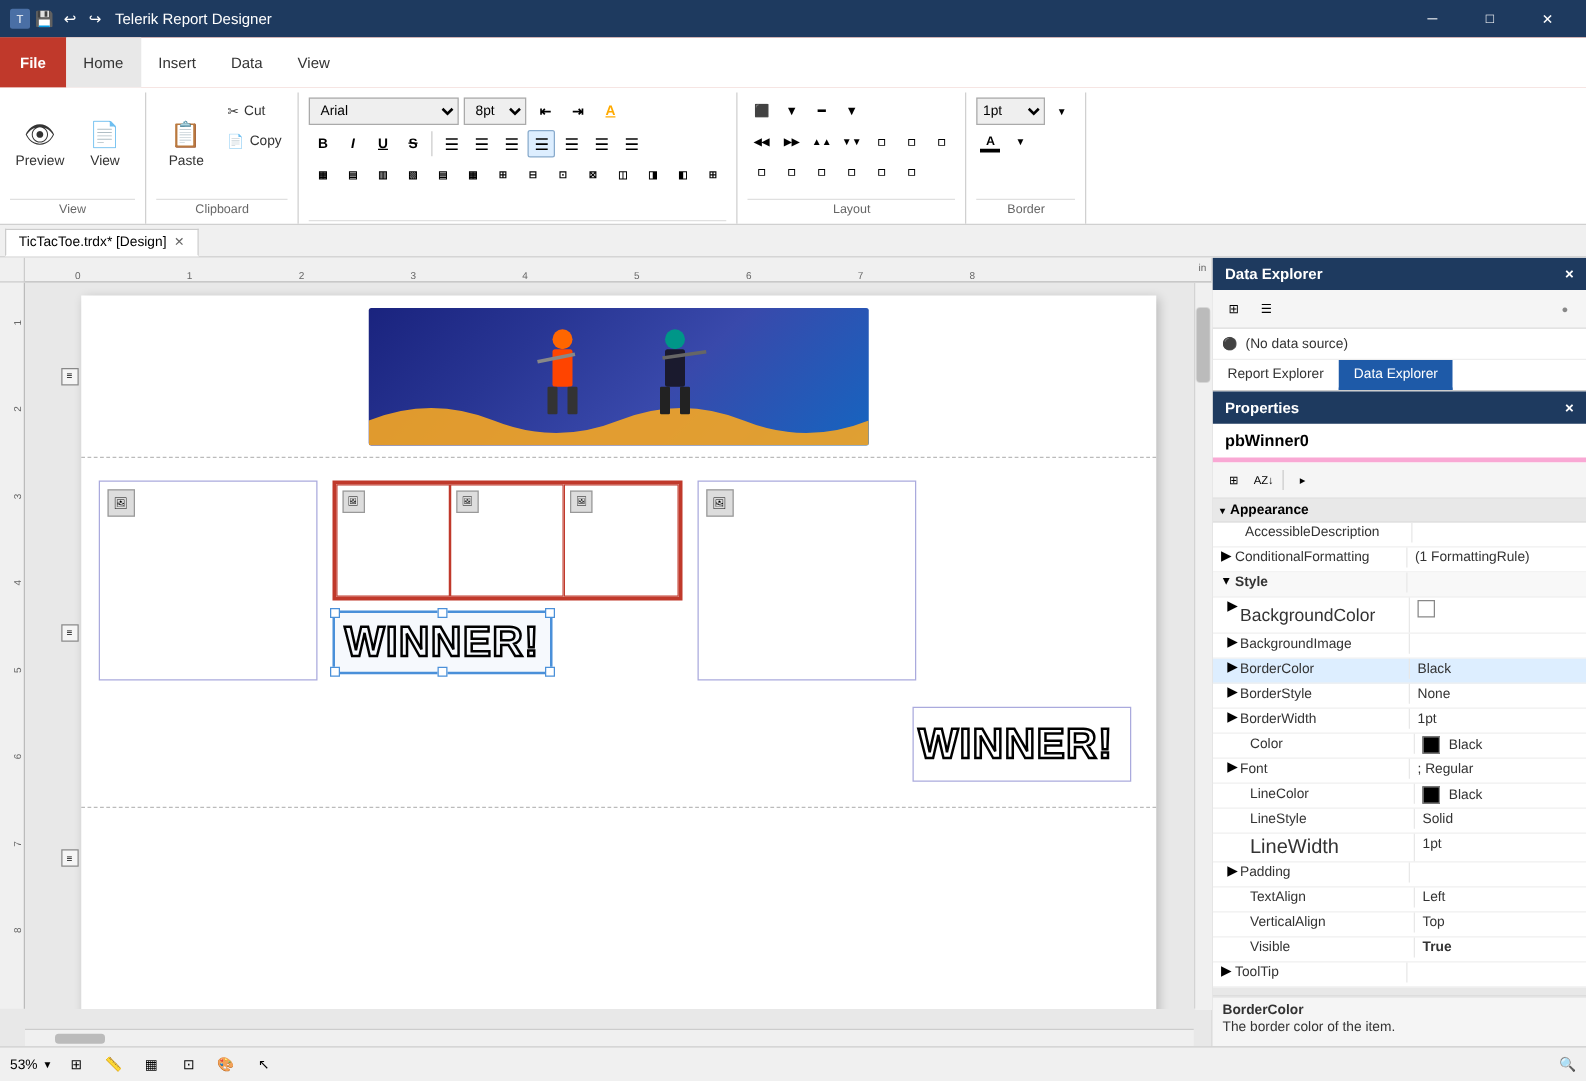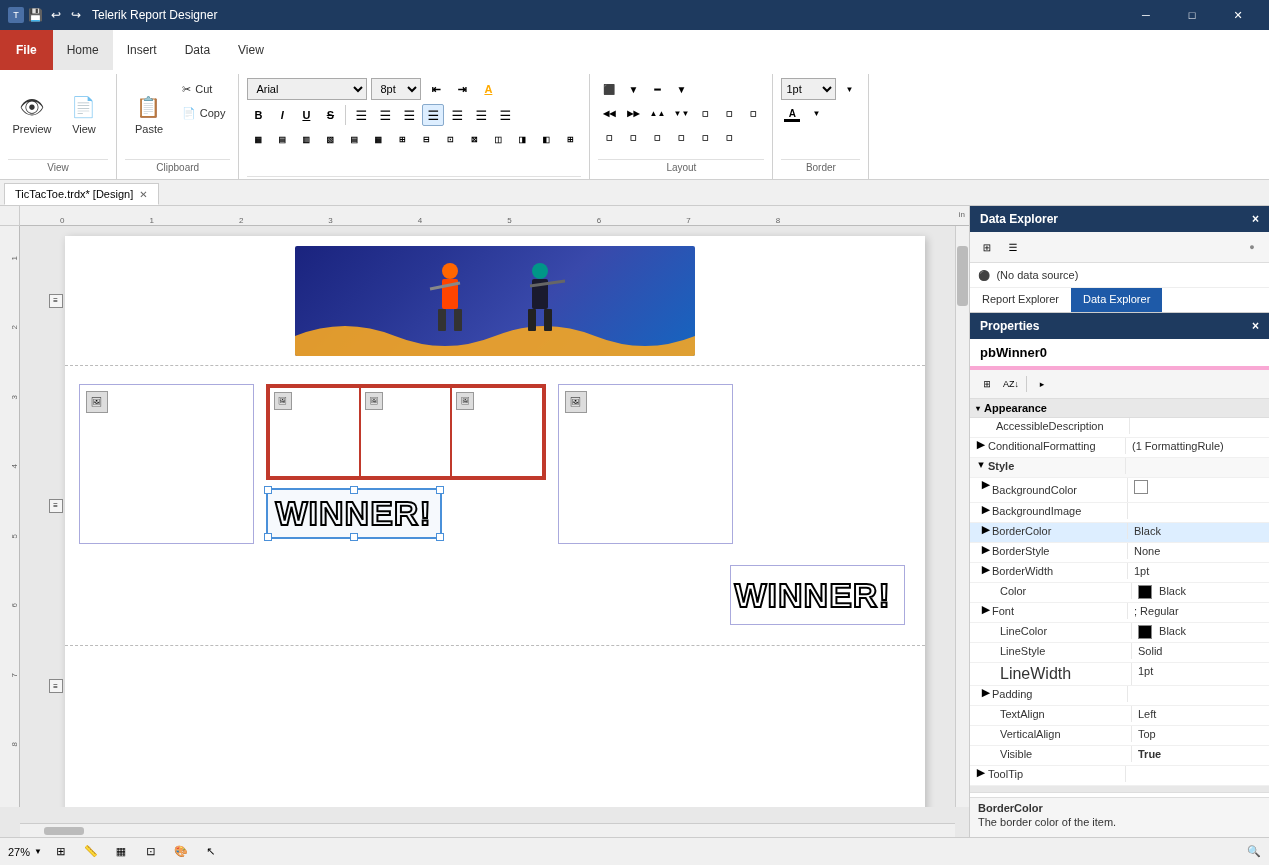--- a/index.html
+++ b/index.html
@@ -467,21 +467,21 @@
         </div>
 
         <div class="prop-row" style="background:#f8f8f8;">
           <div style="width:12px; display:flex; align-items:center; justify-content:center; padding-left:10px;">▾</div>
           <div style="flex:1; padding:2px 6px; color:#333; border-right:1px solid #e8e8e8; font-size:11px; font-weight:bold;">Style</div>
           <div class="prop-value"></div>
         </div>
 
         <div class="prop-row">
           <div style="width:12px; display:flex; align-items:center; justify-content:center; padding-left:16px;">▶</div>
-          <div style="flex:1; padding:6px 6px; color:#333; border-right:1px solid #e8e8e8; font-size:11px;">BackgroundColor</div>
+          <div style="flex:1; padding:6px 6px; color:#333; border-right:1px solid #e8e8e8; font-size:14px;">BackgroundColor</div>
           <div class="prop-value">
             <div class="color-swatch" style="background:#ffffff;"></div>
           </div>
         </div>
 
         <div class="prop-row">
           <div style="width:12px; display:flex; align-items:center; justify-content:center; padding-left:16px;">▶</div>
           <div style="flex:1; padding:2px 6px; color:#333; border-right:1px solid #e8e8e8; font-size:11px;">BackgroundImage</div>
           <div class="prop-value"></div>
         </div>
@@ -584,21 +584,21 @@
       </div>
     </div>
 
   </div>
 
 </div>
 
 <div class="status-bar">
   <div class="status-left">
     <div class="status-zoom">
-      <span>27%</span>
+      <span>53%</span>
       <div style="position:relative; display:flex; align-items:center;">
         <span style="font-size:8px; cursor:pointer;">▼</span>
       </div>
     </div>
     <div class="view-btn" title="Grid">⊞</div>
     <div class="view-btn" title="Ruler">📏</div>
     <div class="view-btn" title="Margins">▦</div>
     <div class="view-btn" title="Snap">⊡</div>
     <div class="view-btn" title="Paint">🎨</div>
     <div class="view-btn" title="Cursor">↖</div>

